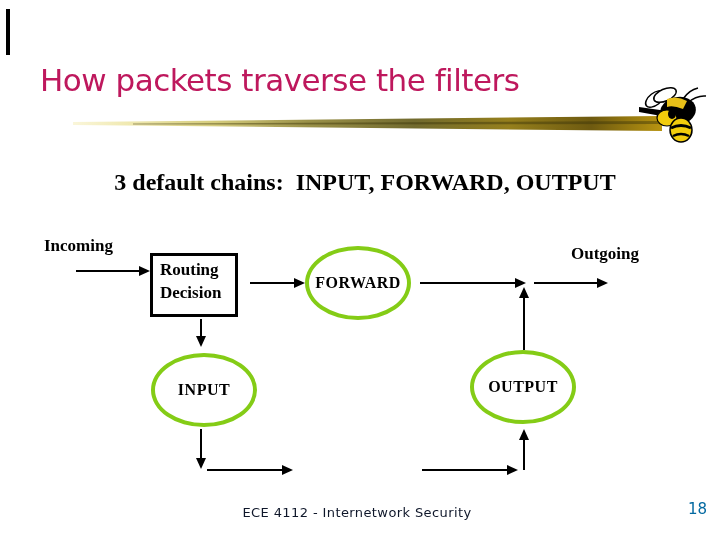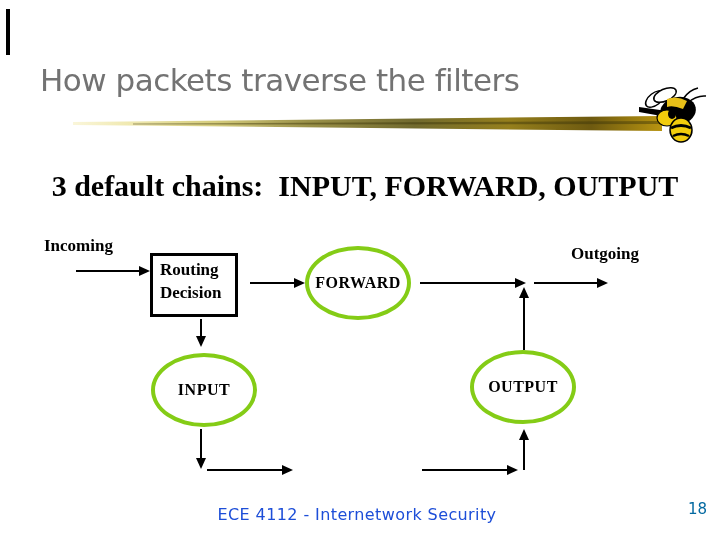--- a/index.html
+++ b/index.html
@@ -2,27 +2,27 @@
 <html><head>
 <meta charset="utf-8">
 <style>
   html,body{margin:0;padding:0;background:#fff;}
   .slide{position:relative;width:720px;height:540px;background:#fff;overflow:hidden;
          font-family:"Liberation Serif",serif;color:#000;}
 
   .black-bar{position:absolute;left:6px;top:9px;width:4px;height:46px;background:#000;}
 
   .title{position:absolute;left:40px;top:62px;font-family:"DejaVu Sans",sans-serif;
-         font-size:31px;font-weight:500;letter-spacing:-0.5px;color:#737373;white-space:nowrap;}
+         font-size:31px;font-weight:500;letter-spacing:-0.5px;color:#be185d;white-space:nowrap;}
 
   .rule-svg{position:absolute;left:73px;top:112px;}
   .bee-svg{position:absolute;left:637px;top:85px;}
 
   .subtitle{position:absolute;left:365px;top:169px;transform:translateX(-50%);
-            font-size:30px;font-weight:bold;white-space:pre;}
+            font-size:24px;font-weight:bold;white-space:pre;}
 
   .lbl{position:absolute;font-size:17px;font-weight:bold;white-space:nowrap;}
   .lbl-incoming{left:44px;top:236px;}
   .lbl-outgoing{left:571px;top:244px;}
   .lbl-local{left:303px;top:453px;}
 
   .routing-box{position:absolute;left:150px;top:253px;width:88px;height:64px;
                box-sizing:border-box;border:3px solid #000;background:#fff;
                font-size:17px;font-weight:bold;line-height:1.35;padding:3px 0 0 7px;}
 
@@ -35,21 +35,21 @@
   .el-output{left:470px;top:350px;}
 
   .hline{position:absolute;height:2px;background:#000;}
   .vline{position:absolute;width:2px;background:#000;}
   .ah{position:absolute;width:0;height:0;border-style:solid;}
   .ah-r{border-width:5px 0 5px 11px;border-color:transparent transparent transparent #000;}
   .ah-d{border-width:11px 5px 0 5px;border-color:#000 transparent transparent transparent;}
   .ah-u{border-width:0 5px 11px 5px;border-color:transparent transparent #000 transparent;}
 
   .footer{position:absolute;left:357px;top:505px;transform:translateX(-50%);
-          font-family:"DejaVu Sans",sans-serif;font-size:16px;color:#1d4ed8;
+          font-family:"DejaVu Sans",sans-serif;font-size:13px;color:#0f172a;
           letter-spacing:0.4px;white-space:nowrap;}
   .page-num{position:absolute;left:688px;top:500px;font-family:"DejaVu Sans",sans-serif;
             font-size:15px;color:#0369a1;}
 </style>
 </head>
 <body>
 
 <div class="slide">
 
   <div class="black-bar"></div>

